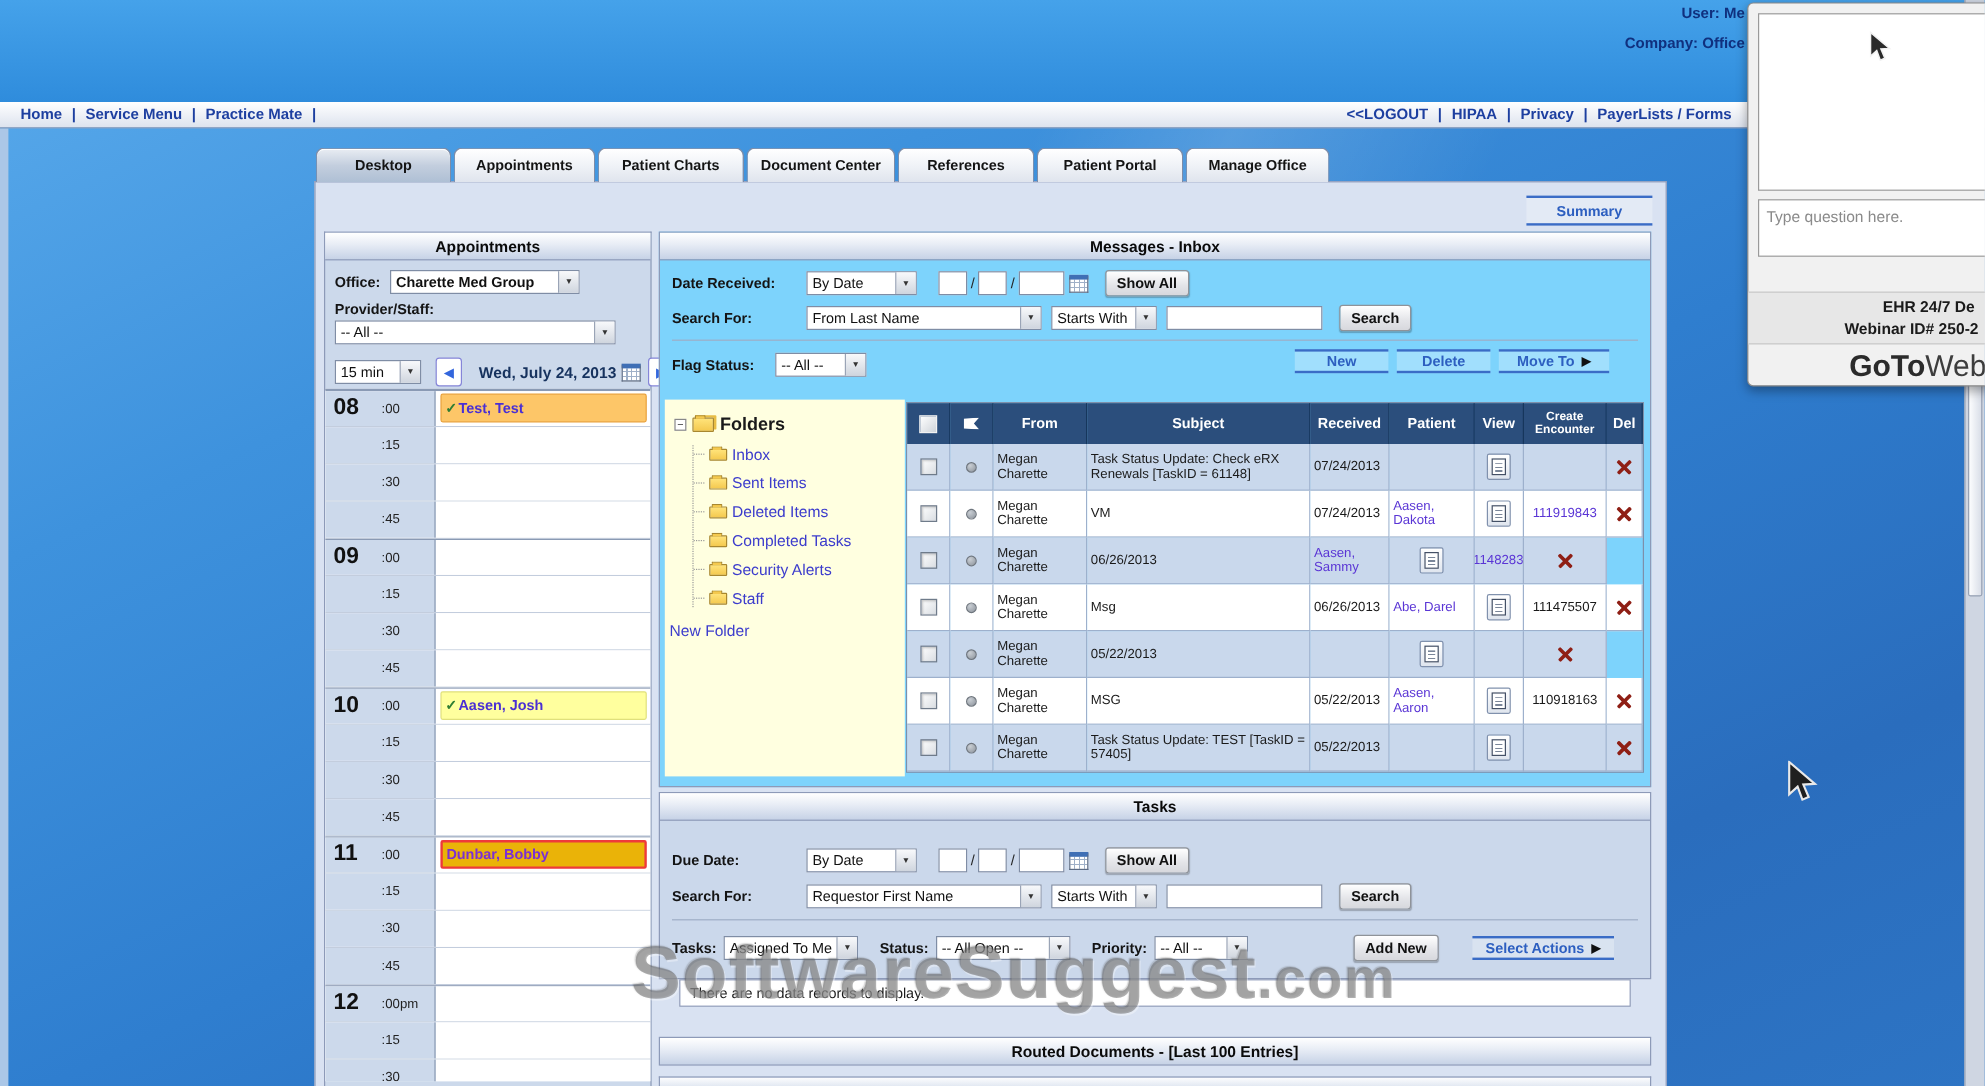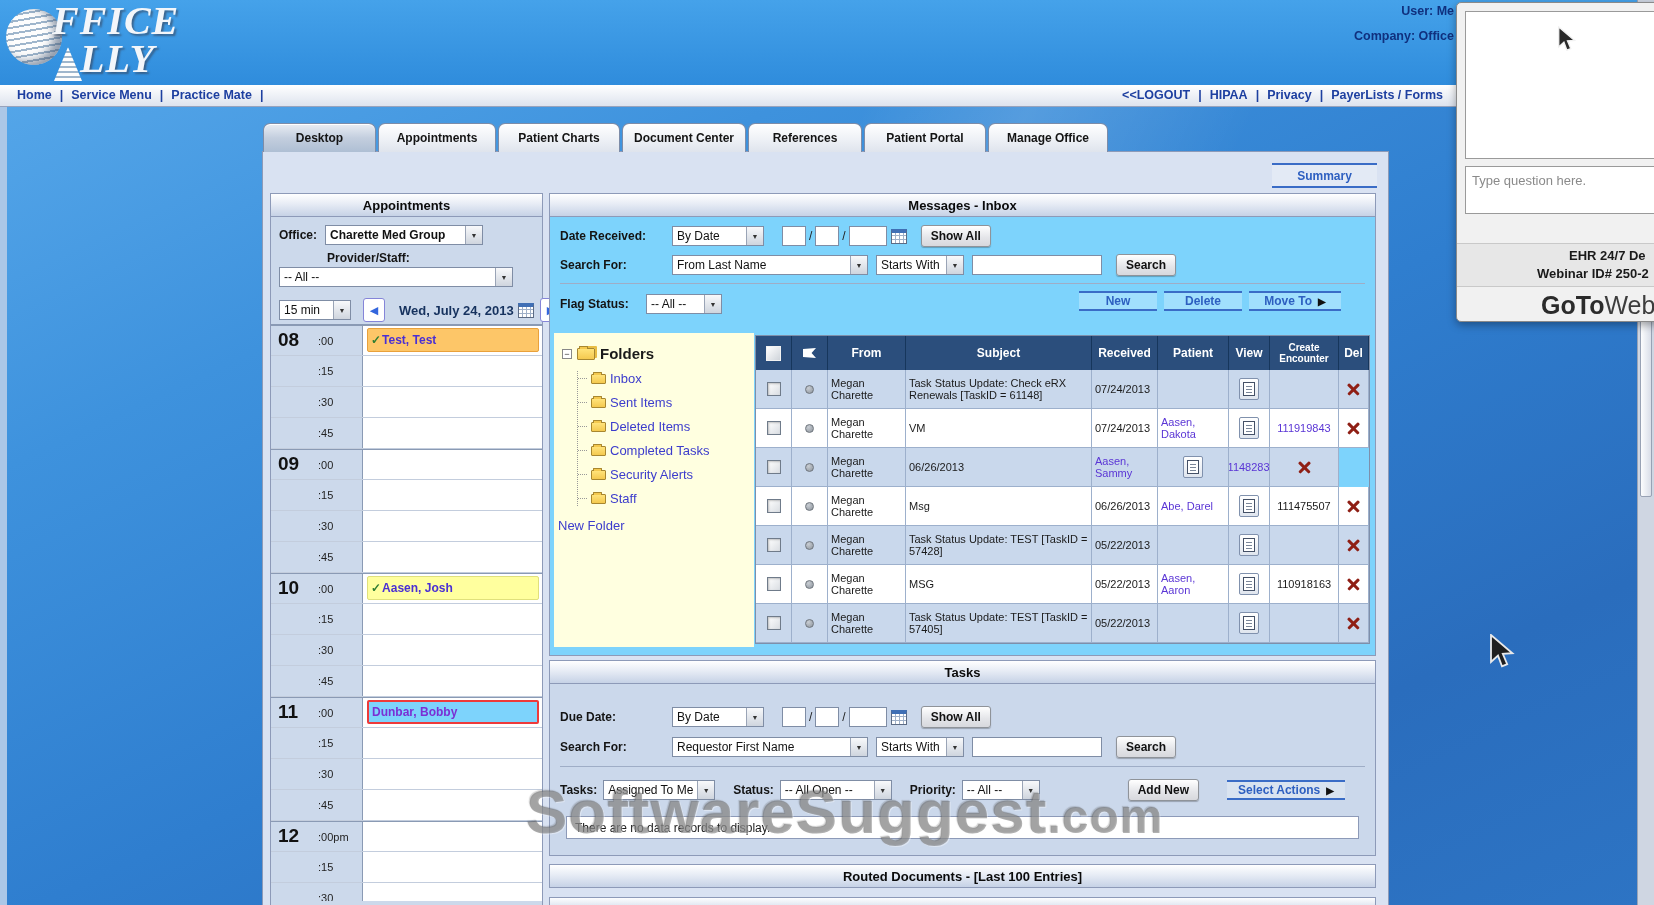--- a/index.html
+++ b/index.html
@@ -82,39 +82,39 @@
     border-top:4px solid #3f6fb5;
     background-image:repeating-linear-gradient(0deg,transparent 0 3px,#9fb0c8 3px 4px),
                      repeating-linear-gradient(90deg,transparent 0 3px,#9fb0c8 3px 4px); }
   .f-row { display:flex; align-items:center; height:22px; }
 
   
   .appt-panel { position:absolute; left:270px; top:193px; width:273px; height:712px; border:1px solid #8d9ab8;
     border-bottom:none; background:#ccd9eb; z-index:2; }
   .a-ctrl { padding:7px 8px 0 8px; position:relative; }
   .a-row1 { display:flex; align-items:center; height:22px; }
-  .prov-lbl { margin-top:5px; height:16px;margin-left:48px; }
+  .prov-lbl { margin-top:5px; height:16px; }
   .date-row { margin-top:9px; height:28px; display:flex; align-items:center; position:relative; }
   .arrow-btn { width:22px; height:24px; background:#fff; border:1px solid #8585d8; border-radius:3px;
     color:#3366dd; font-size:11px; display:flex; align-items:center; justify-content:center; cursor:pointer; }
   .date-lbl { font-size:13px; font-weight:bold; color:#16325e; margin-left:14px; display:flex; align-items:center; }
   .arrow-r { position:absolute; right:-28px; top:2px; }
   .arrow-l { margin-left:12px; }
   .a-grid { height:577px; overflow:hidden; background:#fff; border-top:1px solid #8a9ab4; }
   .cal-row { height:31px; display:flex; border-bottom:1px solid #c3cddd; position:relative; }
   .cal-row.hour { border-top:1px solid #8a9ab4; }
   .gutter { width:92px; background:#ccd9eb; border-right:1px solid #8a9ab4; position:relative; }
   .g-hour { position:absolute; left:7px; top:3px; font-weight:bold; font-size:19px; color:#111; }
   .g-min { position:absolute; left:47px; top:9px; font-size:11px; color:#222; }
   .slot { flex:1; background:#fff; cursor:pointer; }
   .chip { position:absolute; left:96px; right:3px; top:2px; bottom:3px; border-radius:2px; font-weight:bold;
     font-size:12px; display:flex; align-items:center; padding-left:3px; cursor:pointer; white-space:nowrap; overflow:hidden; }
   .chip.orange { background:#fdc668; border:1px solid #e9a13b; color:#4a2fd4; }
   .chip.yellow { background:#ffff9e; border:1px solid #e0e07c; color:#4a2fd4; }
-  .chip.red    { background:#7dd3fc; border:2px solid #ee3a3a; color:#7b2fd4; }
+  .chip.red    { background:#eab308; border:2px solid #ee3a3a; color:#7b2fd4; }
   .chip .ck { color:#2e7d32; margin-right:1px; }
 
   
   .msg-panel { position:absolute; left:549px; top:193px; width:827px; height:463px; border:1px solid #8d9ab8;
     background:#7dd3fc; z-index:2; }
   .m-filter { padding:8px 10px 0 10px; }
   .lab112 { width:112px; } .lab86 { width:86px; }
   .m-filter .f-row { margin-bottom:7px; }
   .fhr { border:none; border-top:1px solid #9fadc6; margin:7px 0 5px 0; }
   .flag-row { position:relative; height:30px; display:flex; align-items:center; }
@@ -159,21 +159,21 @@
     display:flex; align-items:center; justify-content:center; border-radius:2px; cursor:pointer; }
   .doc { width:12px; height:14px; border:1px solid #445066; background:#fff; position:relative; }
   .doc::before { content:""; position:absolute; left:2px; right:2px; top:3px; height:8px;
     background:repeating-linear-gradient(#7a8699 0 1px,transparent 1px 3px); }
   .xic { position:relative; width:15px; height:15px; cursor:pointer; }
   .xic::before,.xic::after { content:""; position:absolute; left:0px; top:6px; width:15px; height:2.6px;
     background:#8f1f15; border-radius:1px; }
   .xic::before { transform:rotate(45deg); } .xic::after { transform:rotate(-45deg); }
 
   
-  .task-panel { position:absolute; left:549px; top:660px; width:827px; height:196px; border:1px solid #8d9ab8;
+  .task-panel { position:absolute; left:549px; top:660px; width:827px; height:156px; border:1px solid #8d9ab8;
     background:#cbd8eb; z-index:2; }
   .t-body { padding:22px 10px 0 10px; }
   .t-body .f-row { margin-bottom:8px; }
   .t-row3 { display:flex; align-items:center; height:22px; margin-top:12px; }
   .t-row3 .lbl { margin-right:6px; }
   .t-row3 .gap { width:18px; }
   .sel-act { width:118px; height:20px; margin-right:20px; }
   .addnew { margin-left:auto; margin-right:28px; }
   .empty-bar { margin:15px 6px 0 6px; height:23px; background:#fff; border:1px solid #8d9ab8;
     font-size:12px; color:#1a1a1a; display:flex; align-items:center; padding-left:8px; }
@@ -206,26 +206,20 @@
   .cursor { position:absolute; z-index:100; }
   .cur-lg { left:1490px; top:634px; }
   .cur-sm { left:1558px; top:26px; }
 </style>
 </head>
 <body>
 
 <div class="page">
 
   <div class="hdr">
-    <div class="oa">
-      <div class="oa-ball"></div>
-      <div class="oa-t oa-t1">FFICE</div>
-      <div class="oa-tri"></div>
-      <div class="oa-t oa-t2">LLY</div>
-    </div>
     <div class="who u">User: Me</div>
     <div class="who c">Company: Office</div>
   </div>
 
   <div class="navbar">
     <div class="nav-left" id="nav-left"><a class="nav-item">Home</a><span class="nav-sep">|</span><a class="nav-item">Service Menu</a><span class="nav-sep">|</span><a class="nav-item">Practice Mate</a><span class="nav-sep">|</span></div>
     <div class="nav-right" id="nav-right"><a class="nav-item">&lt;&lt;LOGOUT</a><span class="nav-sep">|</span><a class="nav-item">HIPAA</a><span class="nav-sep">|</span><a class="nav-item">Privacy</a><span class="nav-sep">|</span><a class="nav-item">PayerLists / Forms</a></div>
   </div>
   <div class="edge-strip"></div>
 
@@ -613,21 +607,20 @@
               </div>
             </div>
             <div class="mgrid mrow odd">
               <div class="cell cen">
                 <span class="cb"></span>
               </div>
               <div class="cell cen">
                 <span class="dot"></span>
               </div>
               <div class="cell">Megan Charette</div>
-              <div class="cell">Task Status Update: TEST [TaskID = 57428]</div>
               <div class="cell">05/22/2013</div>
               <div class="cell"></div>
               <div class="cell cen">
                 <span class="view-btn">
                   <span class="doc"></span>
                 </span>
               </div>
               <div class="cell cen"></div>
               <div class="cell cen">
                 <span class="xic"></span>

